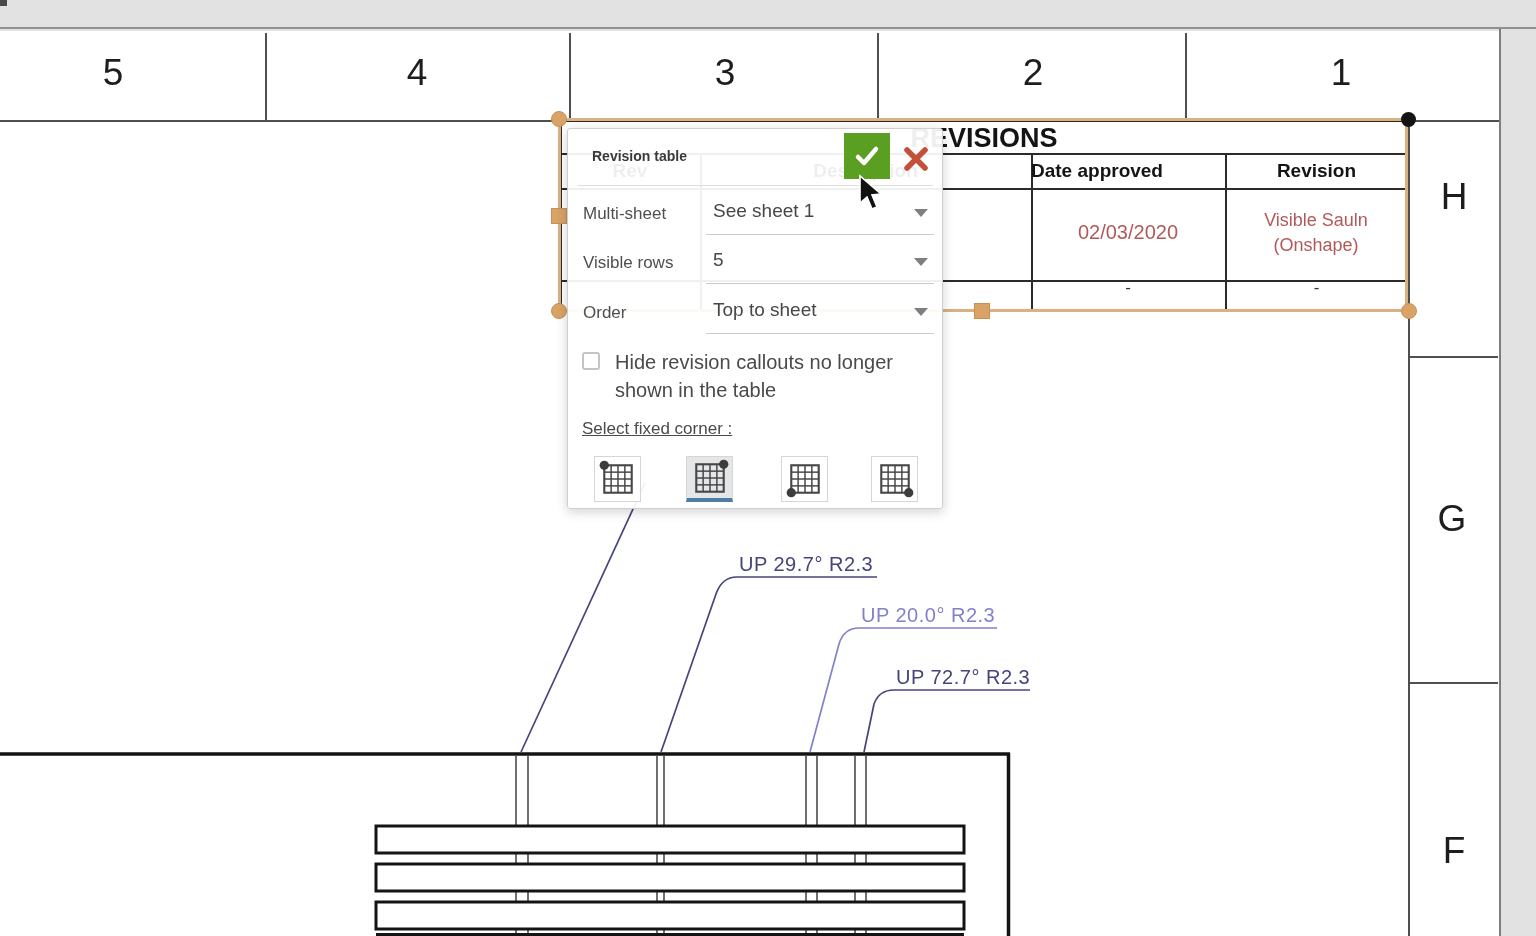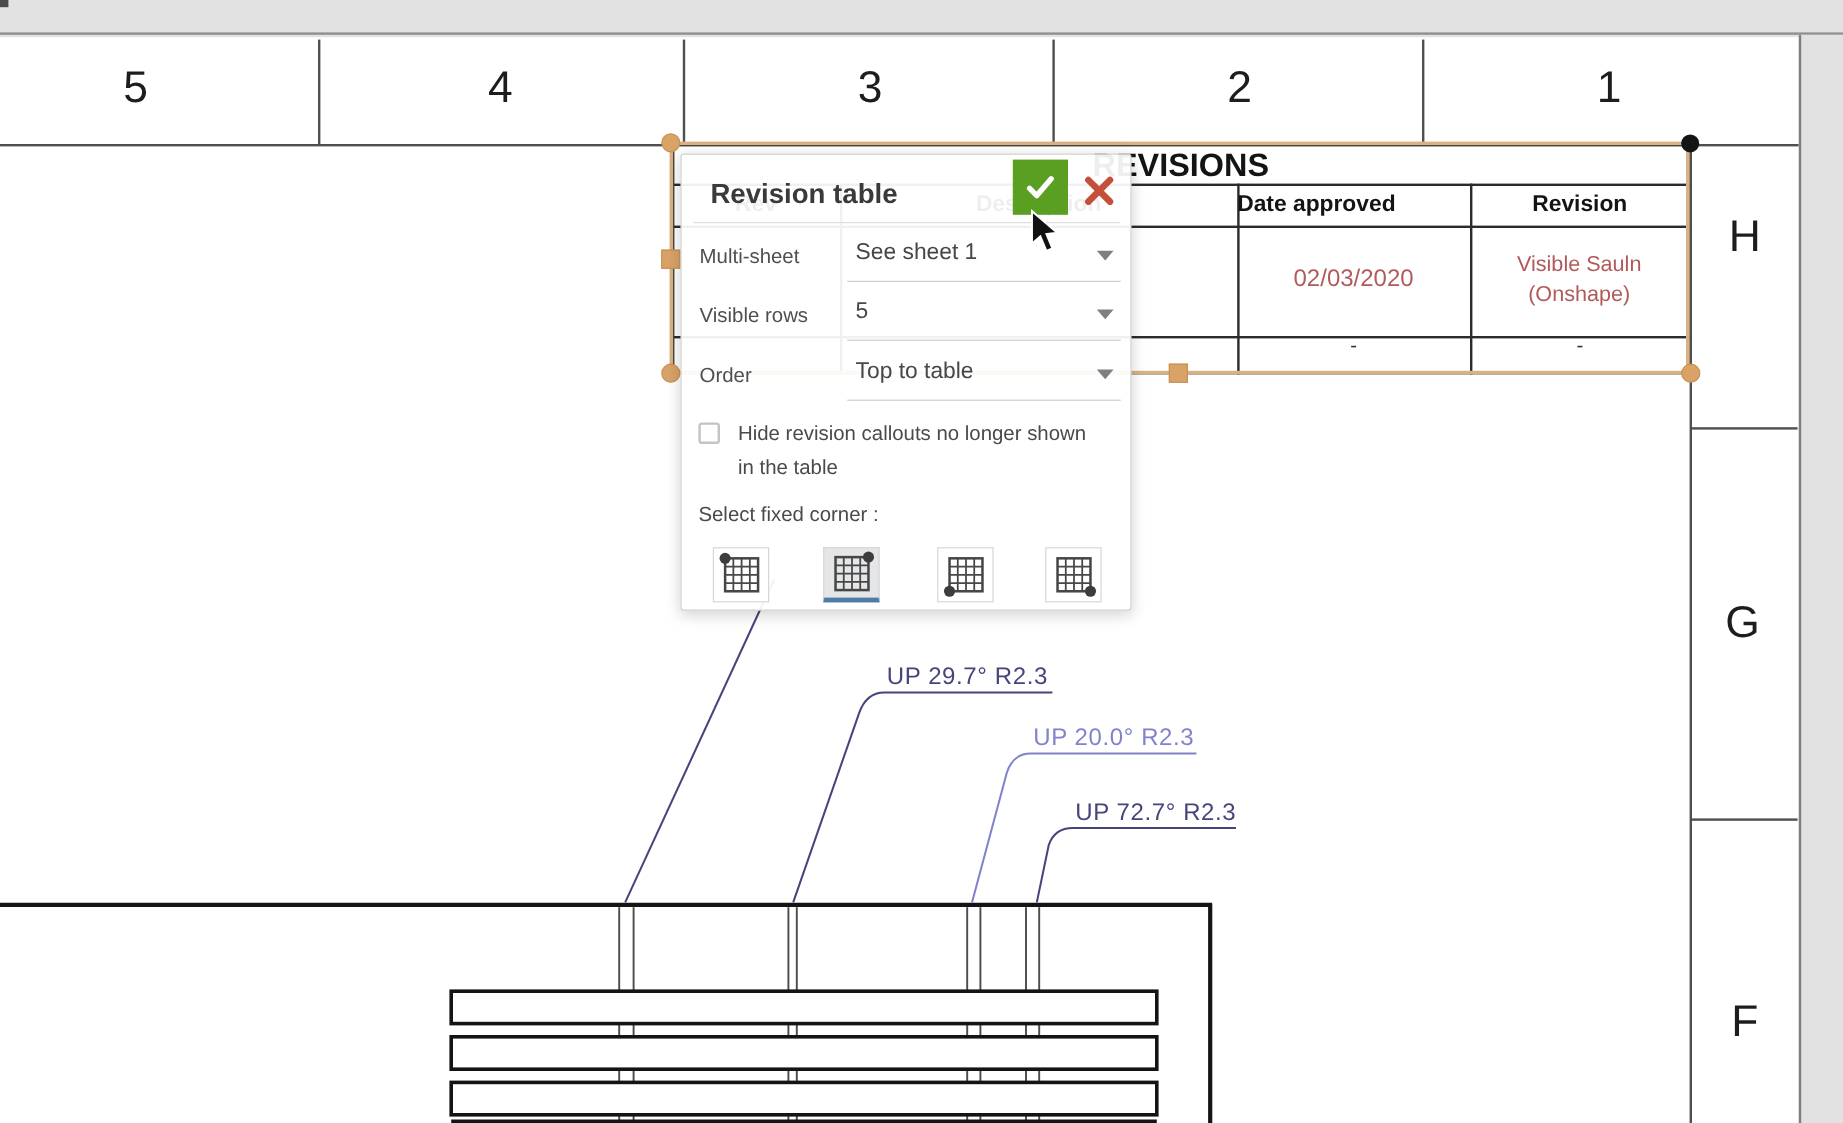--- a/index.html
+++ b/index.html
@@ -41,31 +41,31 @@
 
   
   .sel-border { position:absolute; left:-2px; top:-2px; width:850px; height:194px; border:3px solid #d9b183; pointer-events:none; }
   .h-sq { position:absolute; width:16px; height:16px; background:#d9a368; border:1px solid #c89154; z-index:5; }
   .h-ci { position:absolute; width:16px; height:16px; background:#d9a368; border:1px solid #c89154; border-radius:50%; z-index:5; }
   .h-dot { position:absolute; width:15px; height:15px; background:#141414; border-radius:50%; z-index:5; }
 
   
   .dialog { position:absolute; left:567px; top:128px; width:376px; height:381px; background:rgba(255,255,255,0.93);
             border:1px solid #cfcfcf; border-radius:3px; box-shadow:0 3px 12px rgba(0,0,0,0.18); z-index:10; }
-  .dlg-title { position:absolute; left:24px; top:19px; font-size:23px; font-weight:600; color:#3a3a3a; }
+  .dlg-title { position:absolute; left:24px; top:19px; font-size:14px; font-weight:600; color:#3a3a3a; }
   .dlg-accept { position:absolute; left:276px; top:4px; width:46px; height:46px; background:#5a9e22; display:flex; align-items:center; justify-content:center; cursor:pointer; }
   .dlg-cancel { position:absolute; left:331px; top:13px; width:33px; height:33px; display:flex; align-items:center; justify-content:center; cursor:pointer; }
   .dlg-divider { position:absolute; left:10px; top:56px; width:355px; height:1px; background:#dddddd; }
   .dlg-label { position:absolute; left:15px; font-size:17px; color:#4f4f4f; }
   .dlg-value { position:absolute; left:145px; font-size:19px; color:#474747; }
   .dlg-caret { position:absolute; left:346px; width:0; height:0; border-left:7px solid transparent; border-right:7px solid transparent; border-top:8px solid #7f7f7f; }
   .dlg-underline { position:absolute; left:138px; width:228px; height:1px; background:#cccccc; }
   .dlg-checkbox { position:absolute; left:14px; top:223px; width:18px; height:18px; border:2px solid #c4c4c4; border-radius:3px; background:#fff; }
-  .dlg-cbtext { position:absolute; left:47px; top:219px; width:295px; font-size:17px; line-height:28px; color:#4a4a4a; }
-  .dlg-fixed { position:absolute; left:14px; top:290px; font-size:17px; color:#4a4a4a; }
+  .dlg-cbtext { position:absolute; left:47px; top:219px; width:295px; font-size:20px; line-height:28px; color:#4a4a4a; }
+  .dlg-fixed { position:absolute; left:14px; top:290px; font-size:17px; color:#4a4a4a;text-decoration:underline; }
   .corner-btn { position:absolute; top:327px; width:47px; height:46px; border:1px solid #d6d6d6; background:#fff;
                 display:flex; align-items:center; justify-content:center; cursor:pointer; }
   .corner-btn.selected { background:#e4e6e8; border-bottom:4px solid #4f7ca6; }
 
   .cursor { position:absolute; left:857px; top:174px; z-index:50; }
 </style>
 </head>
 <body>
 
 <div class="screen">
@@ -178,21 +178,21 @@
     <div class="dlg-value" style="top:71px;">See sheet 1</div>
     <div class="dlg-caret" style="top:80px;"></div>
     <div class="dlg-underline" style="top:105px;"></div>
 
     <div class="dlg-label" style="top:124px;">Visible rows</div>
     <div class="dlg-value" style="top:120px;">5</div>
     <div class="dlg-caret" style="top:129px;"></div>
     <div class="dlg-underline" style="top:154px;"></div>
 
     <div class="dlg-label" style="top:174px;">Order</div>
-    <div class="dlg-value" style="top:170px;">Top to table</div>
+    <div class="dlg-value" style="top:170px;">Top to sheet</div>
     <div class="dlg-caret" style="top:179px;"></div>
     <div class="dlg-underline" style="top:204px;"></div>
 
     <div class="dlg-checkbox"></div>
     <div class="dlg-cbtext">Hide revision callouts no longer shown in the table</div>
 
     <div class="dlg-fixed">Select fixed corner :</div>
 
     <div class="corner-btn" style="left:26px;">
       <svg width="38" height="38" viewBox="0 0 36 36">

